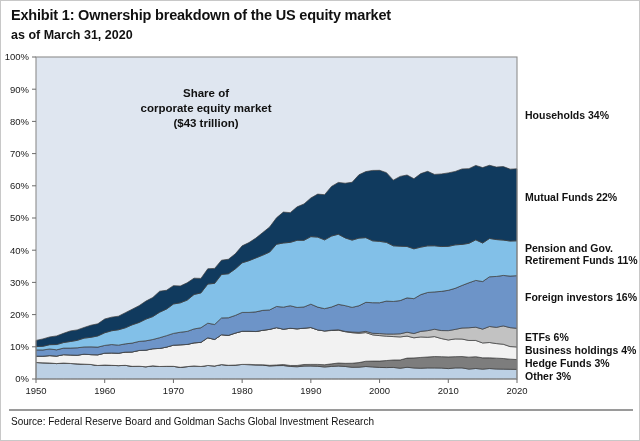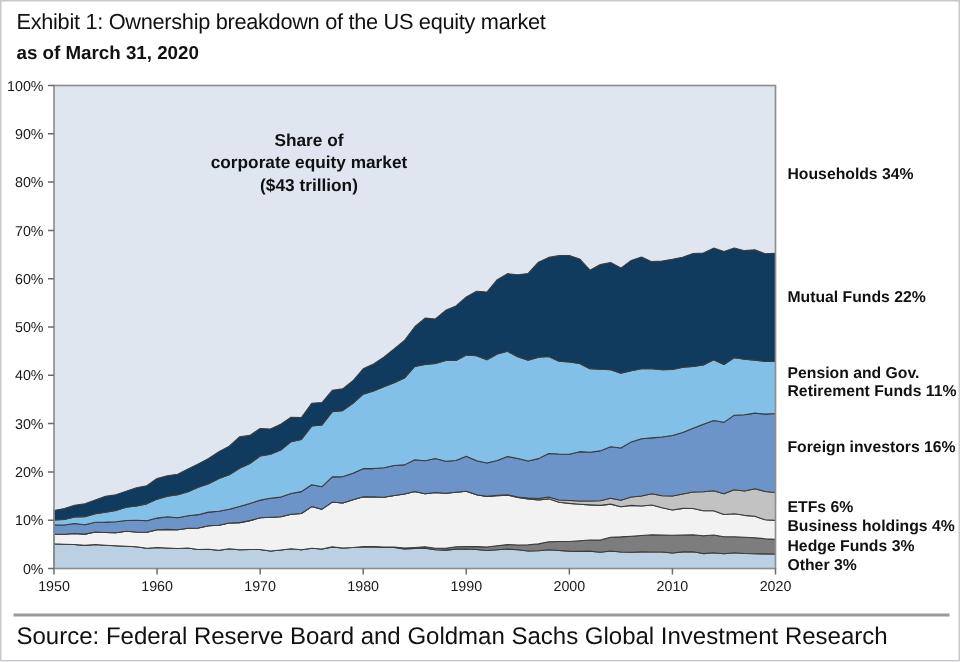--- a/index.html
+++ b/index.html
@@ -12,35 +12,35 @@
     position:relative;
   }
   #exhibit{
     position:absolute;left:0;top:0;width:640px;height:441px;
     box-sizing:border-box;
     border:1px solid #c8c8c8;
     background:#ffffff;
   }
   .title{
     position:absolute;left:10px;top:6px;
-    font-size:14.5px;font-weight:normal;letter-spacing:-0.2px;
+    font-size:14.5px;font-weight:bold;letter-spacing:-0.2px;
     white-space:nowrap;
   }
   .subtitle{
     position:absolute;left:10px;top:27px;
     font-size:12.5px;font-weight:bold;
     white-space:nowrap;
   }
   .rule{
     position:absolute;left:8px;top:408px;width:624px;height:2px;
     background:#9a9a9a;
   }
   .source{
     position:absolute;left:10px;top:415px;
-    font-size:16px;white-space:nowrap;
+    font-size:10px;white-space:nowrap;
   }
   #plotwrap{
     position:absolute;left:0;top:48px;width:640px;height:360px;
   }
   svg{display:block;}
   .axlabel{
     font-family:"Liberation Sans", sans-serif;
     font-size:9.5px;fill:#1a1a1a;
   }
   .annot{

